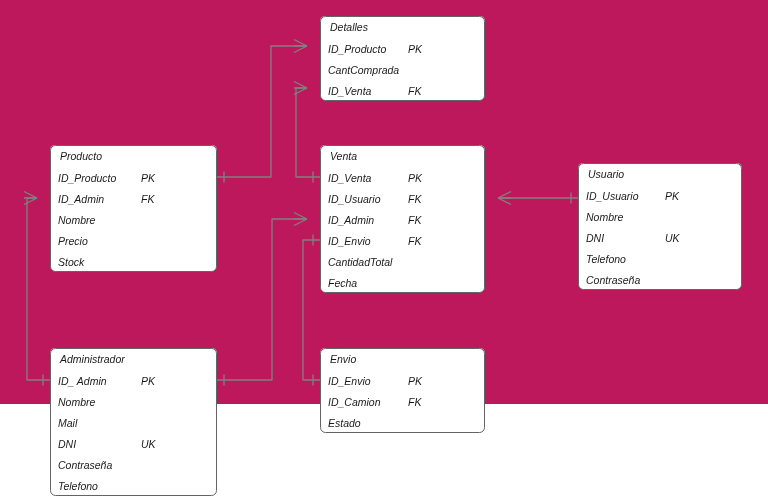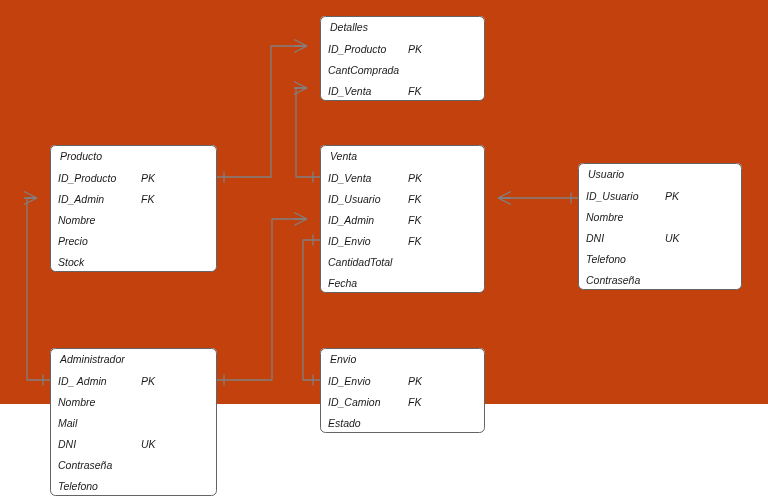--- a/index.html
+++ b/index.html
@@ -10,21 +10,21 @@
   body {
     width: 768px;
     height: 504px;
     overflow: hidden;
     font-family: "Liberation Sans", sans-serif;
   }
   #diagram-root {
     position: relative;
     width: 768px;
     height: 404px;
-    background: #c2410c;
+    background: #be185d;
   }
   svg#er-svg {
     position: absolute;
     left: 0;
     top: 0;
     width: 768px;
     height: 504px;
     display: block;
   }
   .entity-box-outline {

